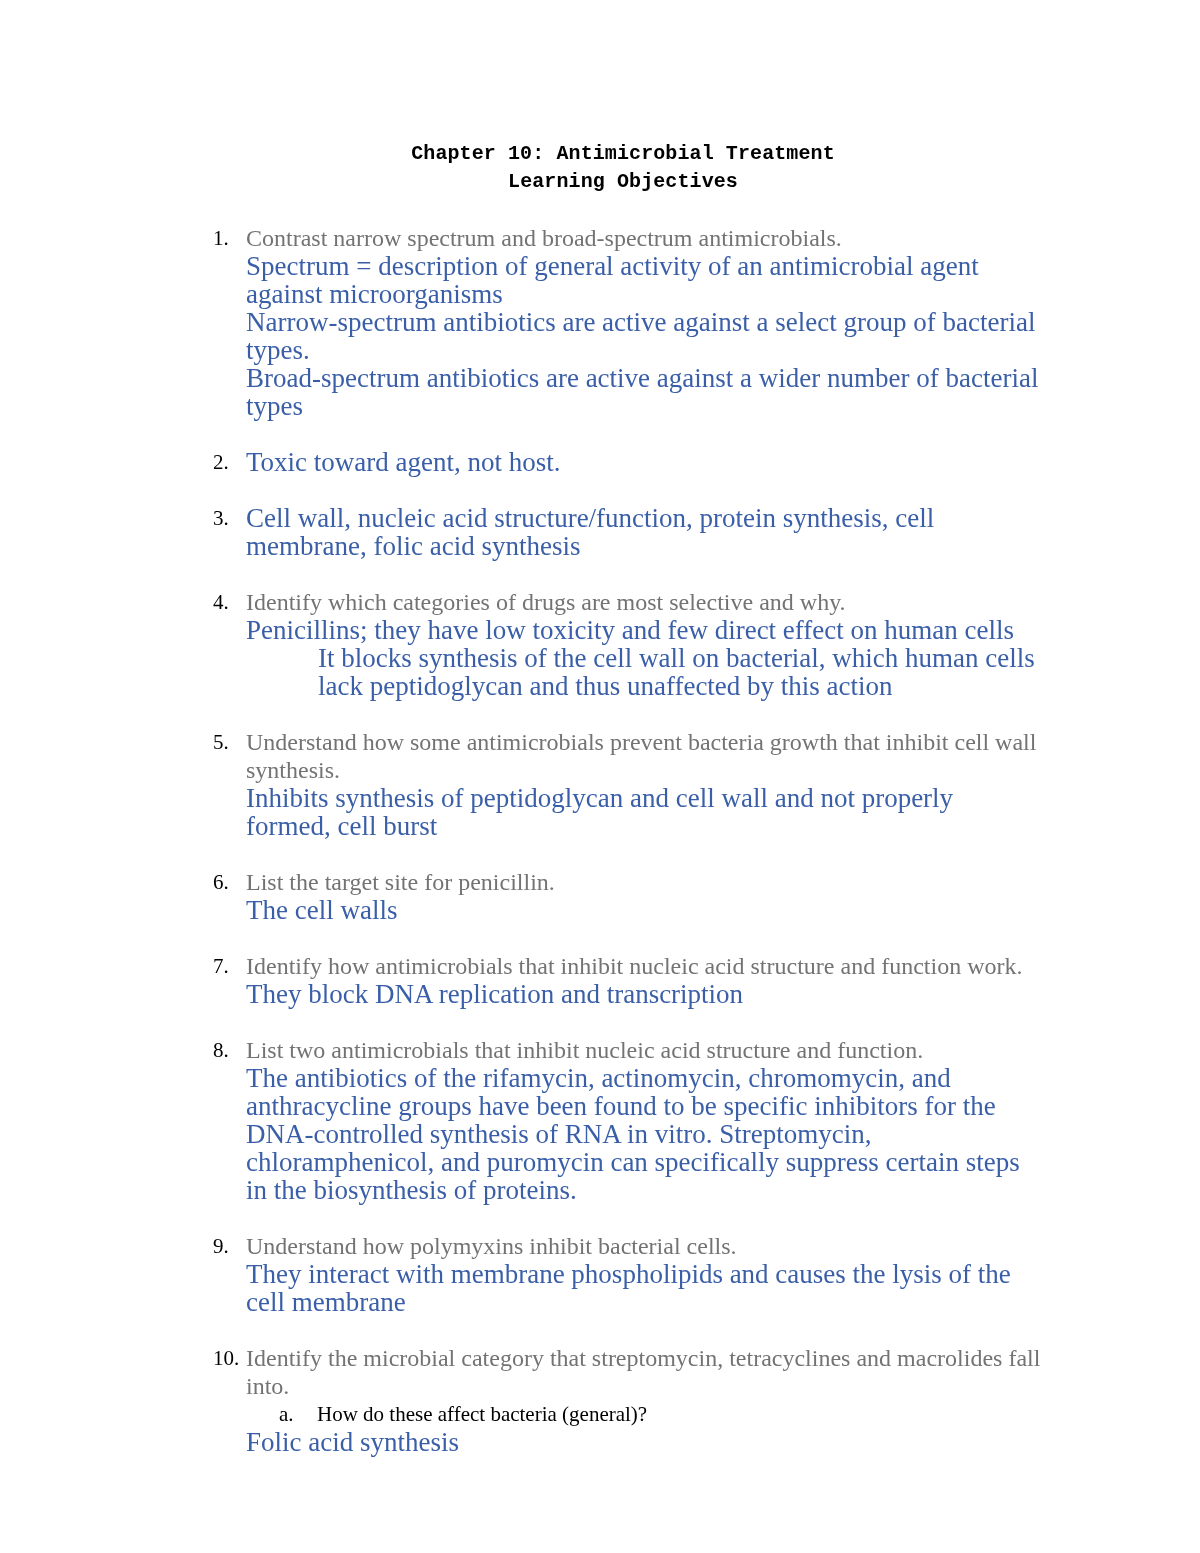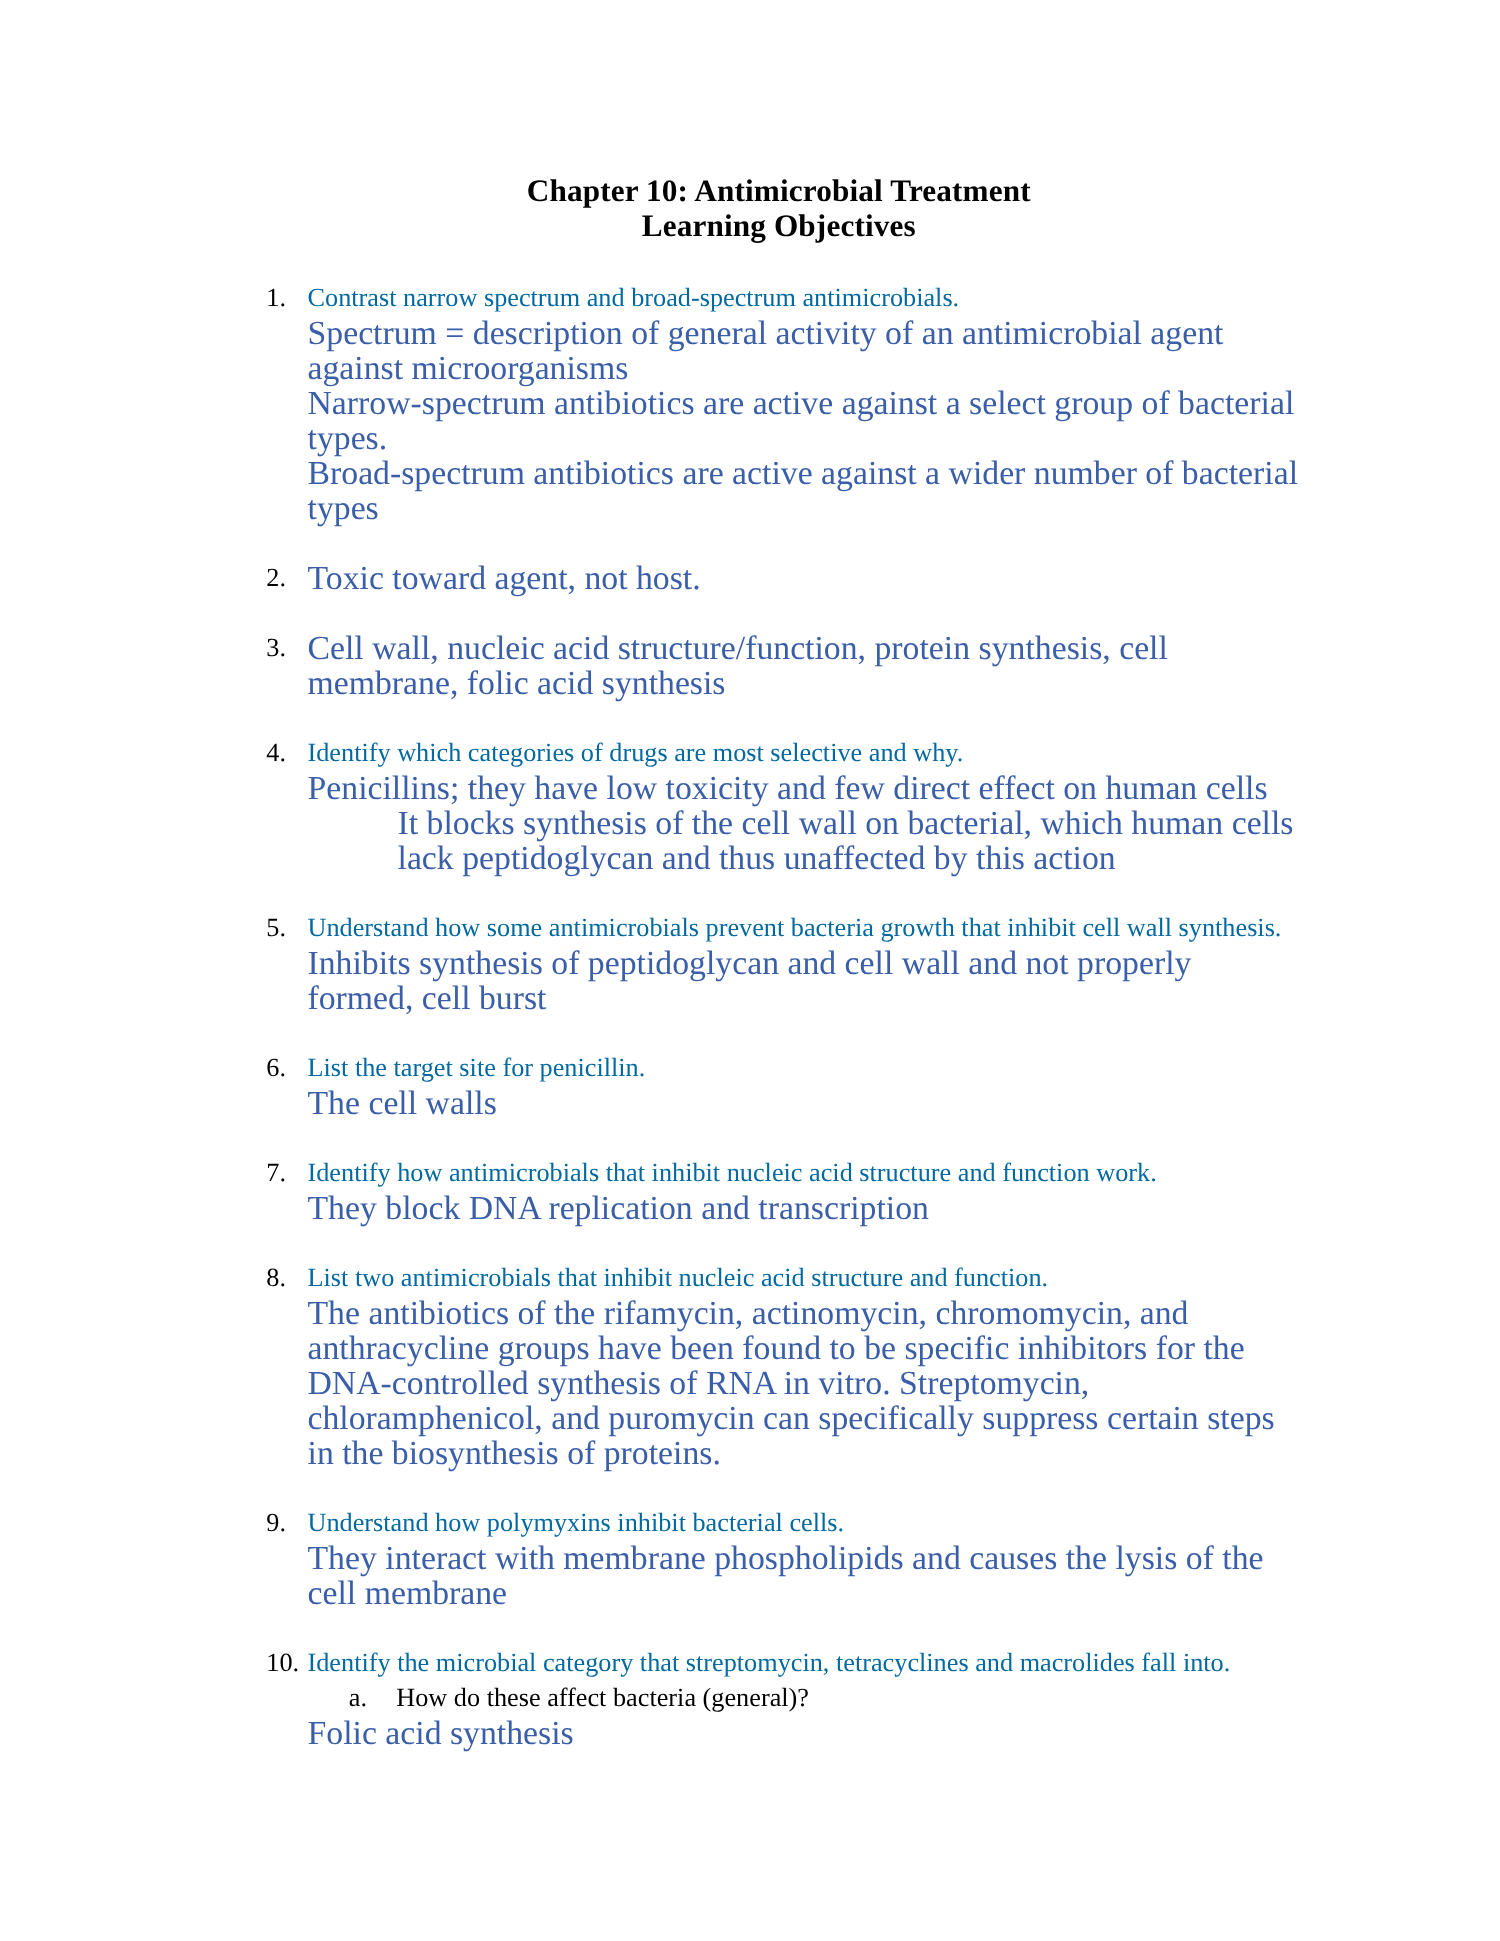--- a/index.html
+++ b/index.html
@@ -22,25 +22,26 @@
   }
   .content {
     position: absolute;
     left: 213px;
     top: 140px;
     width: 830px;
   }
   .doc-title {
     text-align: center;
     font-weight: bold;
-    font-size: 25px;
+    font-size: 20px;
     line-height: 28px;
     color: #000000;
     margin: 0 0 0 -10px;
     letter-spacing: 0.1px;
+    font-family: Liberation Mono, monospace;
   }
   .doc-title .title-line {
     display: block;
   }
   .title-gap {
     height: 28px;
   }
   ol.objectives {
     list-style: none;
     margin: 0;
@@ -61,23 +62,23 @@
     position: absolute;
     left: 0;
     top: 0;
     width: 30px;
     text-align: left;
     font-size: 21px;
     line-height: 28px;
     color: #000000;
   }
   .q {
-    font-size: 21px;
+    font-size: 24px;
     line-height: 28px;
-    color: #0369a1;
+    color: #737373;
     margin: 0;
   }
   .a {
     font-size: 27px;
     line-height: 28px;
     color: #3a5fa8;
     margin: 0;
   }
   .a.indent {
     padding-left: 72px;

